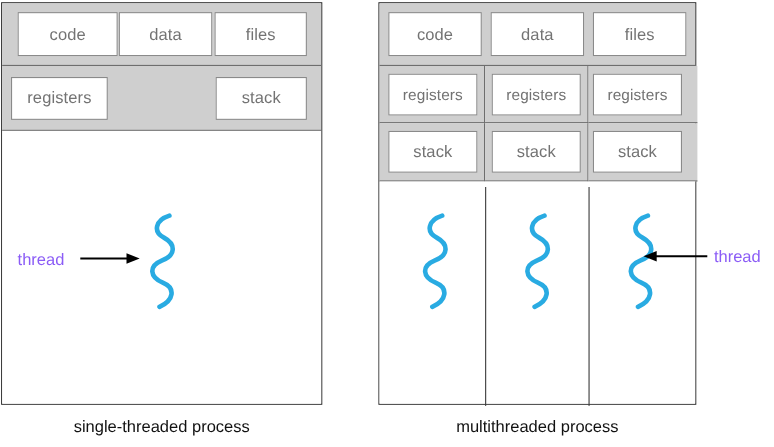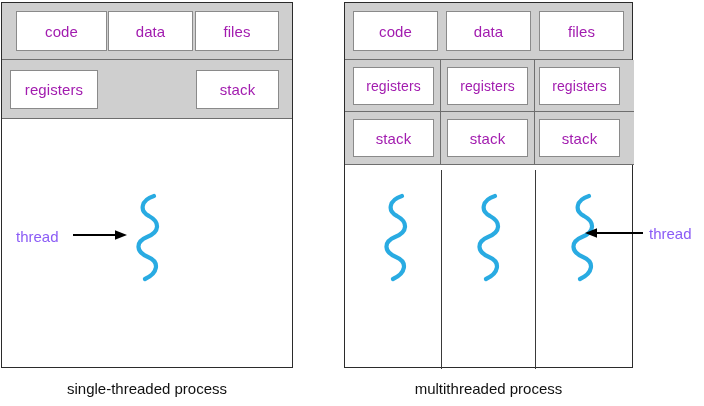--- a/index.html
+++ b/index.html
@@ -39,21 +39,21 @@
   .box{
     position:absolute;
     background:#ffffff;
     border:1px solid #8a8a8a;
     box-sizing:border-box;
     display:flex;
     align-items:center;
     justify-content:center;
     font-size:15px;
     line-height:1;
-    color:#a21caf;
+    color:#737373;
     letter-spacing:.1px;
   }
 
   
   .vdiv{
     position:absolute;
     width:1px;
     background:#3a3a3a;
   }
 

